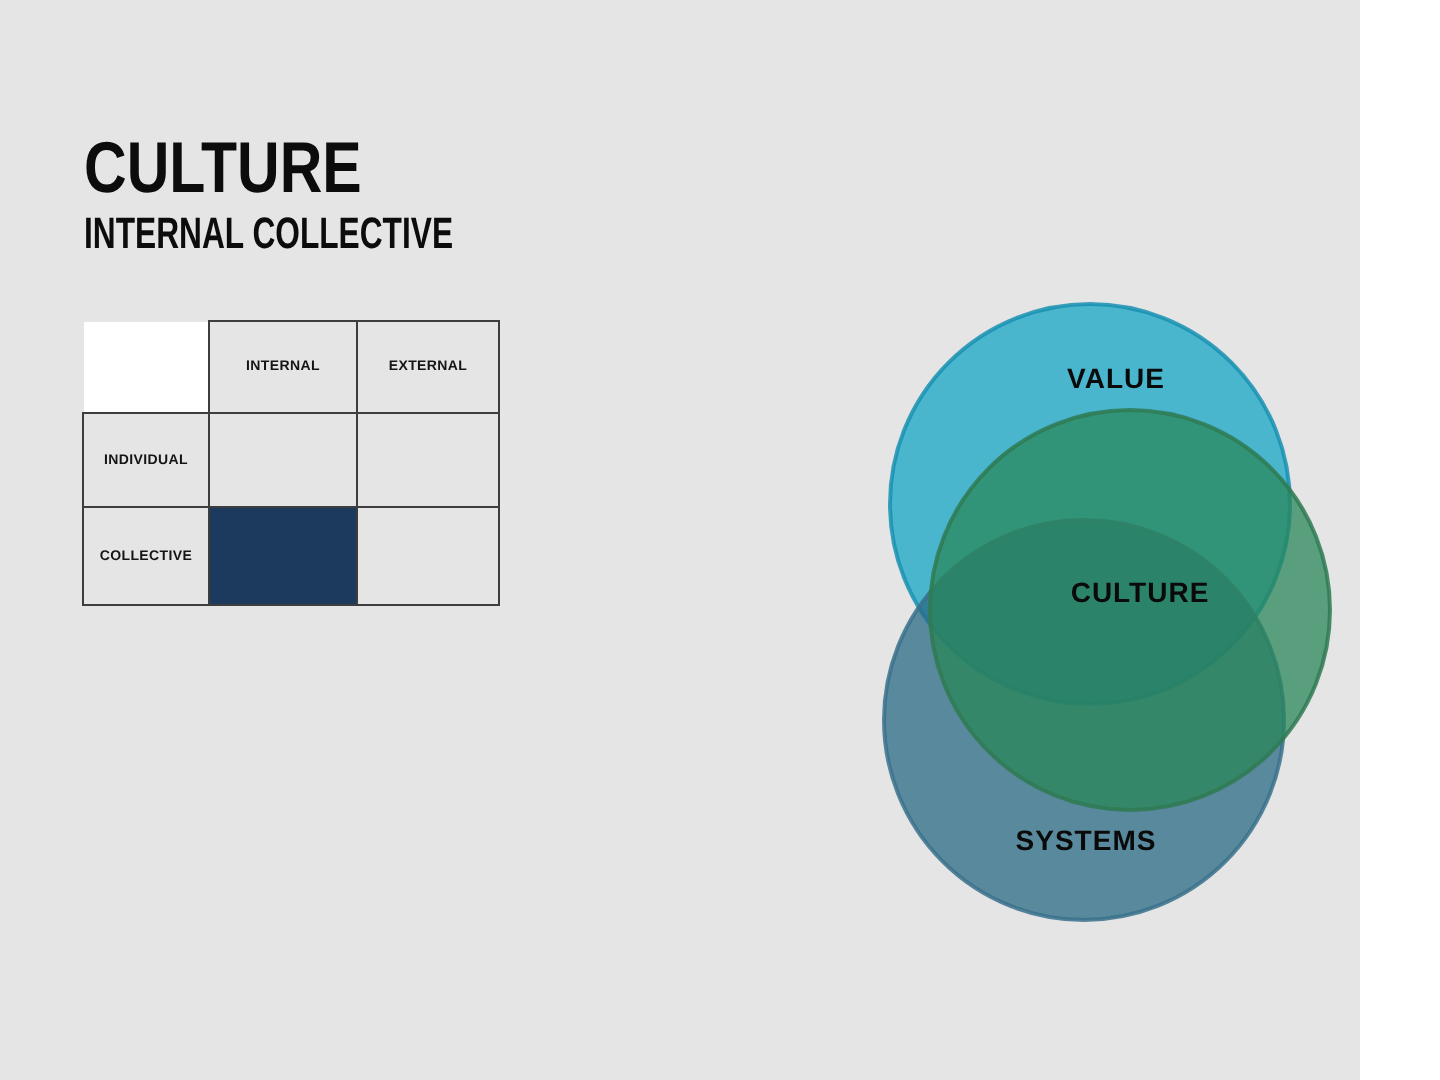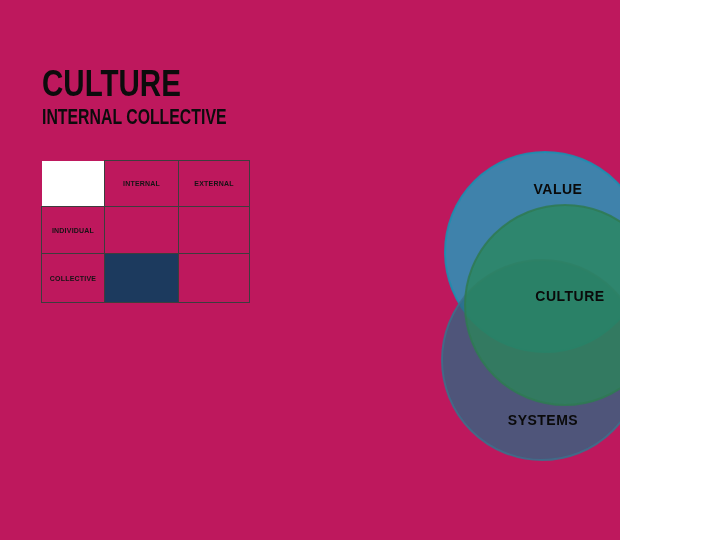--- a/index.html
+++ b/index.html
@@ -1,19 +1,19 @@
 <!DOCTYPE html>
 <html><head>
 <meta charset="utf-8">
 <style>
   html, body { margin: 0; padding: 0; background: #fff; }
   .slide {
     position: relative;
-    width: 620px; height: 540px;
-    background: #be185d;
+    width: 680px; height: 540px;
+    background: #e5e5e5;
     overflow: hidden;
     font-family: "Liberation Sans", sans-serif;
   }
 
   
   .title-block { position: absolute; left: 42px; top: 66px; }
   .title-block h1 {
     margin: 0;
     font-size: 36px; font-weight: 800; color: #0c0c0c;
     letter-spacing: 0px; line-height: 1.0;

